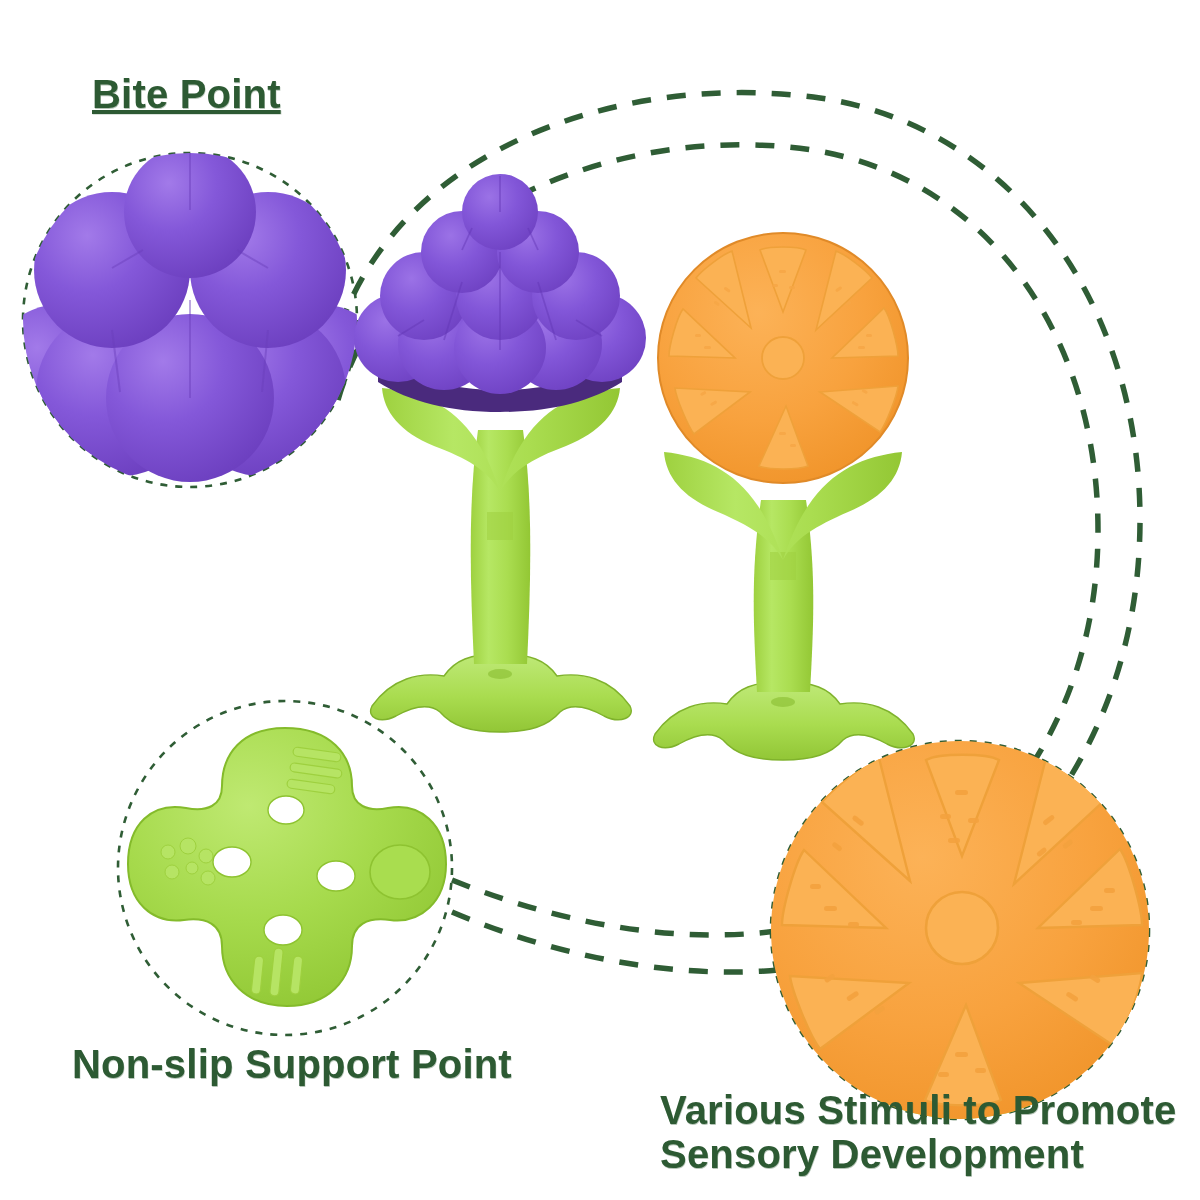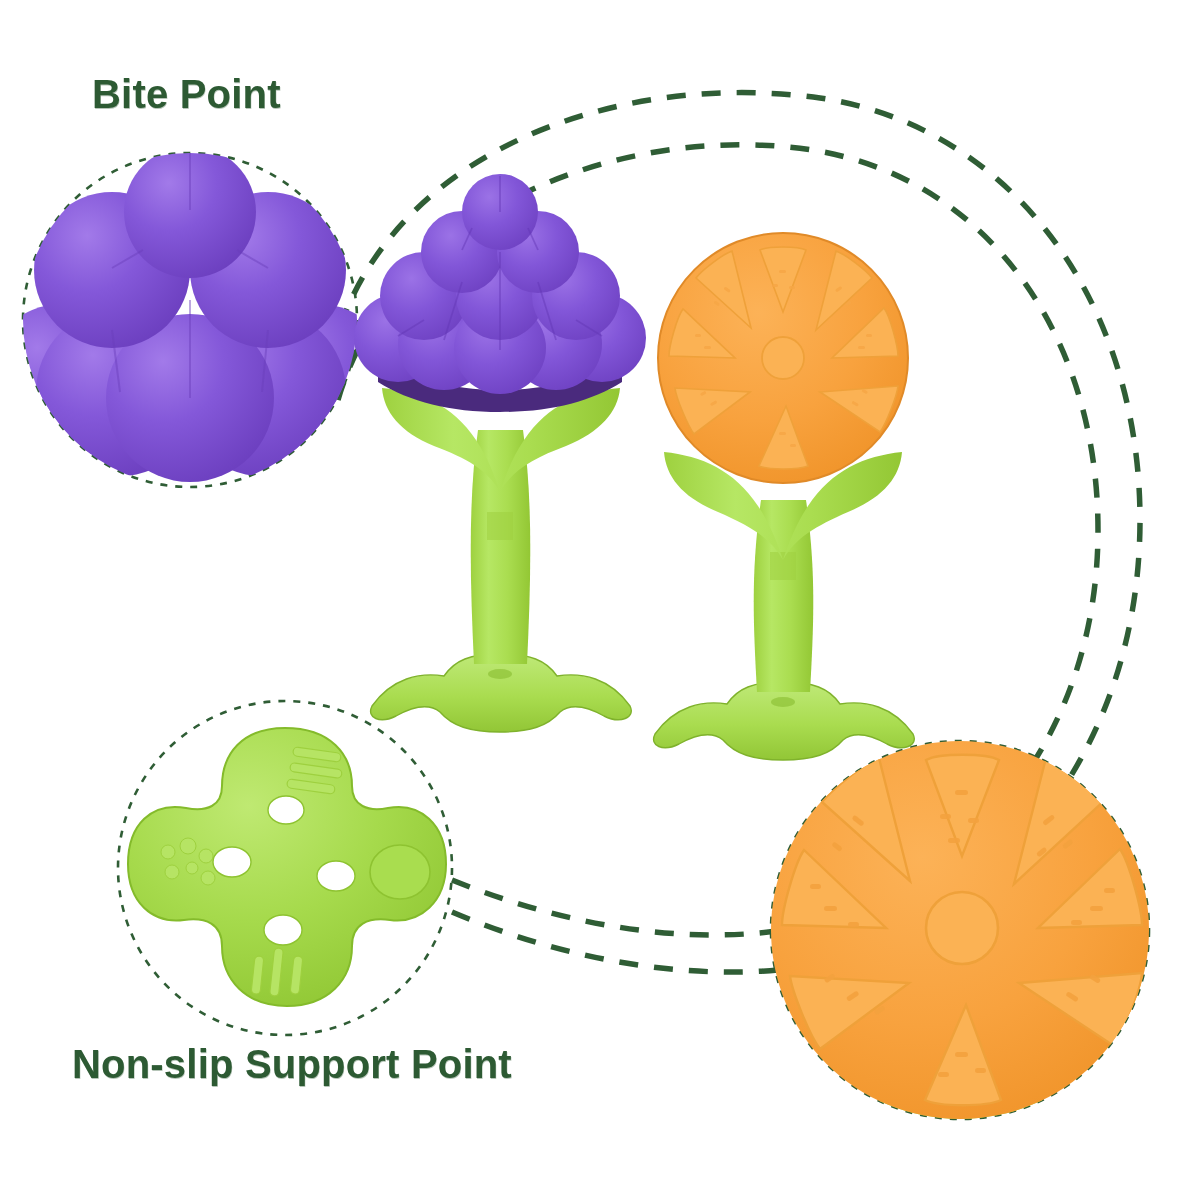--- a/index.html
+++ b/index.html
@@ -30,20 +30,21 @@
     font-family: "Liberation Sans", sans-serif;
     letter-spacing: 0.2px;
     line-height: 1.12;
     white-space: pre-line;
     text-shadow: 0.5px 0.5px 0 rgba(45,90,51,0.35);
   }
   #label-bite-point {
     left: 92px;
     top: 72px;
     font-size: 40px;
+    text-decoration: underline;
   }
   #label-base {
     left: 72px;
     top: 1042px;
     font-size: 40px;
   }
   #label-stimuli {
     left: 660px;
     top: 1088px;
     font-size: 40px;
@@ -384,14 +385,16 @@
       </g>
 
       <circle cx="962" cy="928" r="36" fill="#fbb254" stroke="#efa13a" stroke-width="2.6"></circle>
     </g>
   </svg>
 
   <div class="callout-label" id="label-bite-point">Bite Point</div>
 
   <div class="callout-label" id="label-base">Non-slip Support Point</div>
 
+  <div class="callout-label" id="label-stimuli">Various Stimuli to Promote
+Sensory Development</div>
 
 </div>
 
 </body></html>

